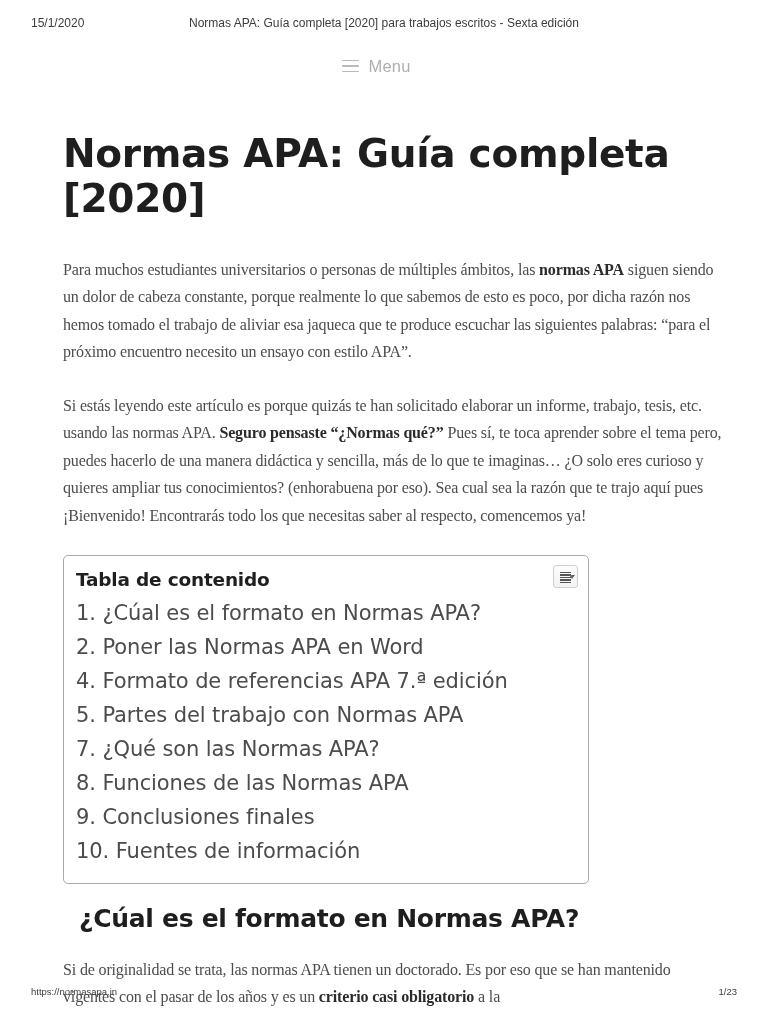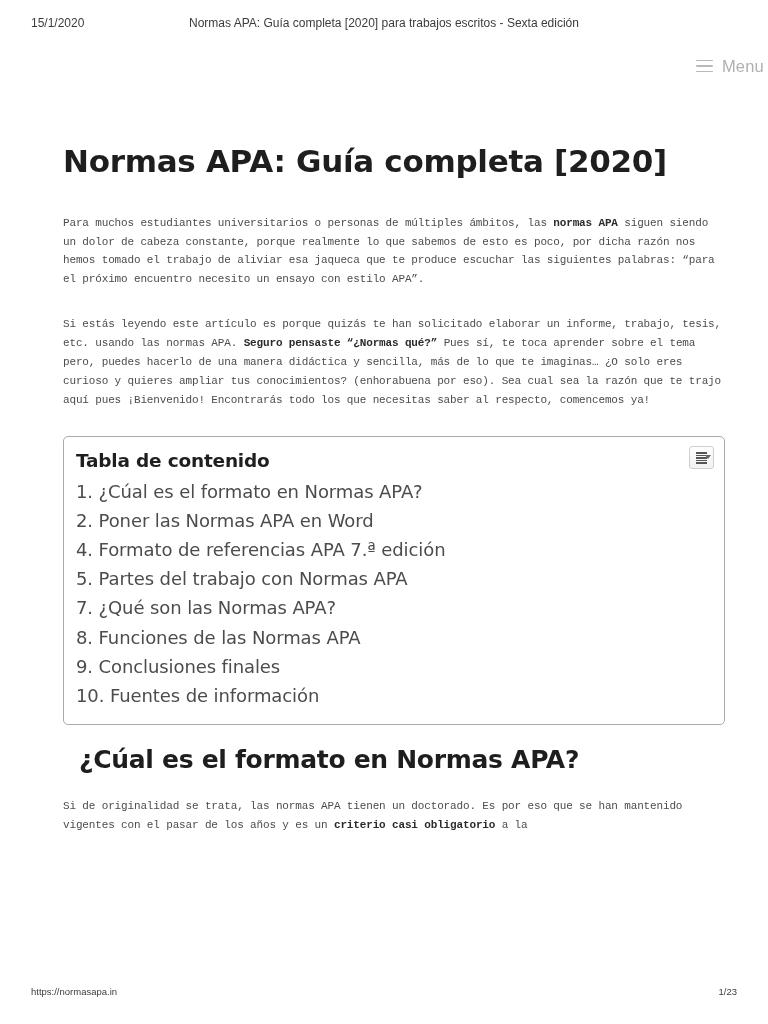--- a/index.html
+++ b/index.html
@@ -41,25 +41,25 @@
     top: 0;
     text-align: center;
     white-space: nowrap;
   }
 
   
   .menu-bar {
     position: absolute;
     top: 52px;
     left: 0;
-    right: 4px;
+    right: 15px;
     height: 28px;
     display: flex;
     align-items: center;
-    justify-content: flex-end;
+    justify-content: center;
     gap: 9px;
   }
   .hamburger-icon {
     display: inline-block;
     width: 17px;
     height: 13px;
     position: relative;
     flex: 0 0 auto;
   }
   .hamburger-icon span {
@@ -82,44 +82,44 @@
 
   
   .content {
     position: absolute;
     left: 63px;
     top: 128px;
     width: 662px;
   }
 
   h1.page-title {
-    margin: 16px 0 34px 0;
-    font-family: "DejaVu Sans", sans-serif;
-    font-size: 31px;
+    margin: 4px 0 34px 0;
+    font-family: "DejaVu Sans", sans-serif;
+    font-size: 39px;
     font-weight: bold;
     color: #1e1e1e;
     letter-spacing: -0.3px;
     line-height: 1.15;
   }
 
   p.body-par {
     margin: 0 0 26px 0;
-    font-family: Liberation Mono, monospace;
-    font-size: 11px;
+    font-family: Liberation Serif, serif;
+    font-size: 16px;
     line-height: 1.72;
     color: #4c4c4c;
     letter-spacing: -0.15px;
   }
   p.body-par b { color: #2b2b2b; font-weight: bold; }
 
   
   .toc-box {
     position: relative;
     box-sizing: border-box;
-    width: 662px;
+    width: 526px;
     border: 1px solid #aaaaaa;
     border-radius: 5px;
     background: #ffffff;
     padding: 12px 14px 14px 12px;
     margin: 0 0 20px 0;
     box-shadow: 0 0 0 0 rgba(0,0,0,0);
   }
   .toc-title {
     font-family: "DejaVu Sans", sans-serif;
     font-size: 18.5px;
@@ -129,21 +129,21 @@
     line-height: 1.3;
     letter-spacing: -0.2px;
   }
   ul.toc-list {
     list-style: none;
     margin: 0;
     padding: 0;
   }
   ul.toc-list li {
     font-family: "DejaVu Sans", sans-serif;
-    font-size: 18px;
+    font-size: 21px;
     color: #4c4c4c;
     line-height: 1.62;
     letter-spacing: -0.1px;
     white-space: nowrap;
   }
   .toc-toggle {
     position: absolute;
     top: 9px;
     right: 10px;
     width: 23px;

